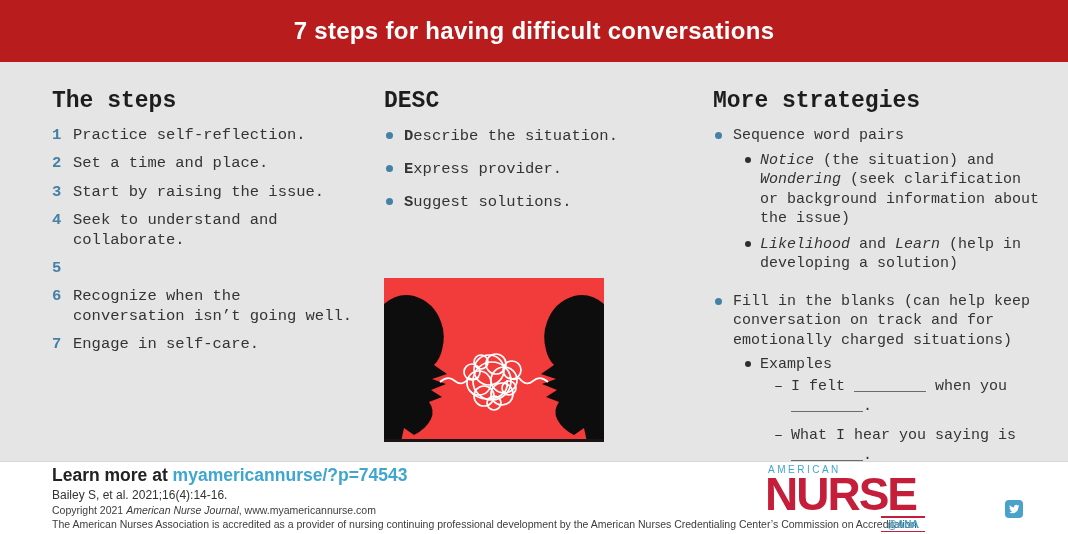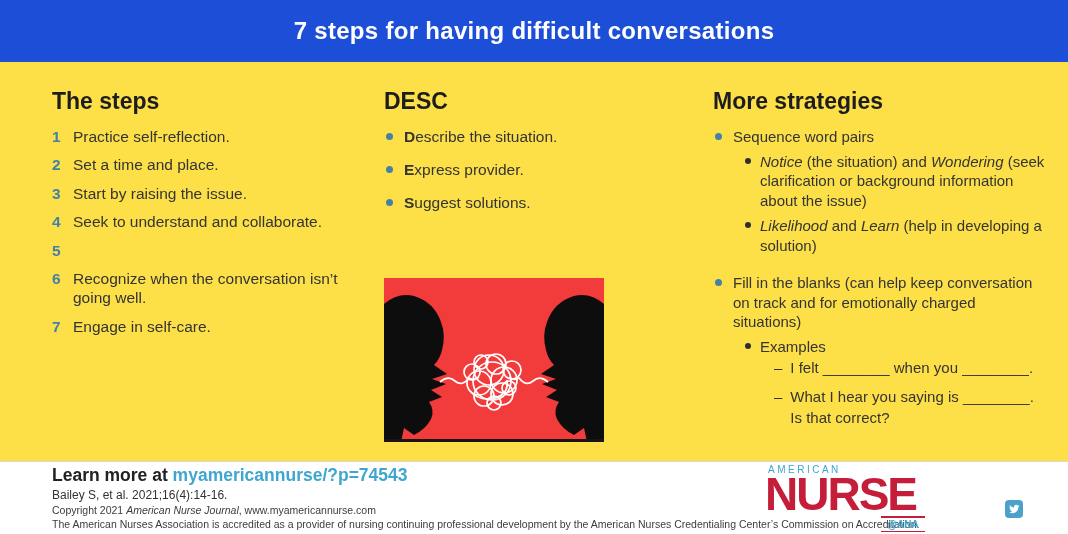--- a/index.html
+++ b/index.html
@@ -10,32 +10,33 @@
     position: relative;
     width: 1068px;
     height: 534px;
     background: #ffffff;
     overflow: hidden;
   }
 
   
   .header {
     position: absolute; top: 0; left: 0; right: 0; height: 62px;
-    background: #1d4ed8;
+    background: #b91c1c;
     display: flex; align-items: center; justify-content: center;
   }
   .header .title {
     color: #ffffff; font-size: 24px; font-weight: bold;
     letter-spacing: 0.3px; margin: 0;
   }
 
   
   .main {
     position: absolute; top: 62px; left: 0; right: 0; height: 399px;
-    background: #fde047;
+    background: #e5e5e5;
+    font-family: Liberation Mono, monospace;
   }
   .col { position: absolute; top: 26px; }
   .col-steps { left: 52px; width: 305px; }
   .col-desc { left: 384px; width: 268px; }
   .col-strategies { left: 713px; width: 332px; }
 
   .col h2 {
     margin: 0 0 12px 0; font-size: 23px; font-weight: bold; color: #1d1d1d;
   }
 

